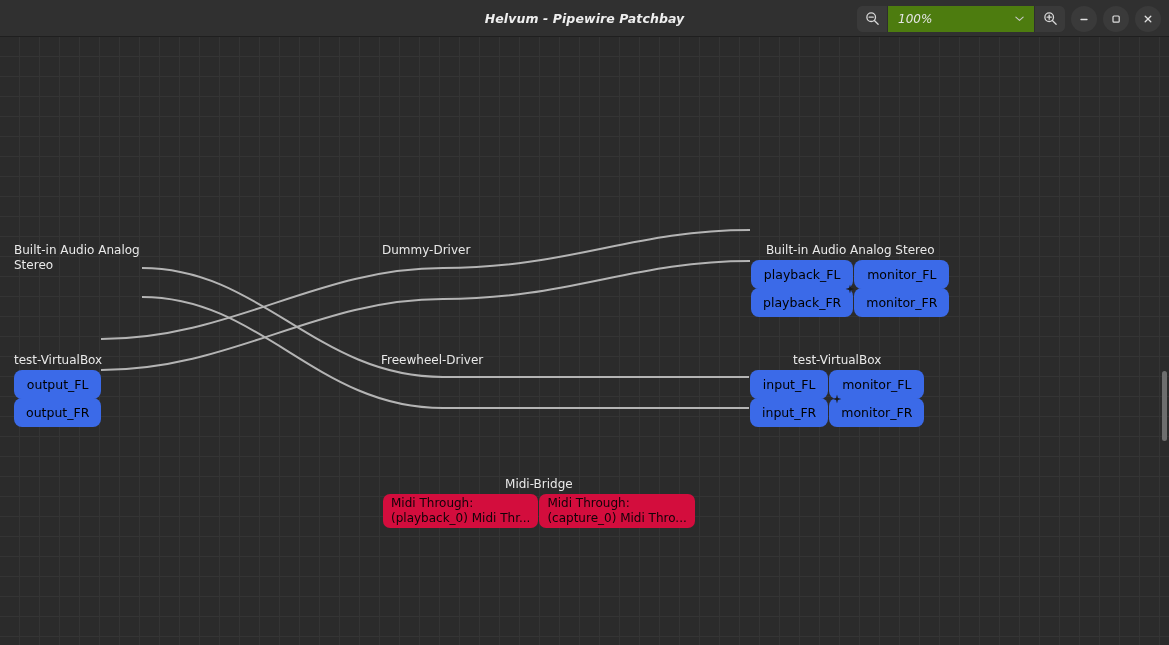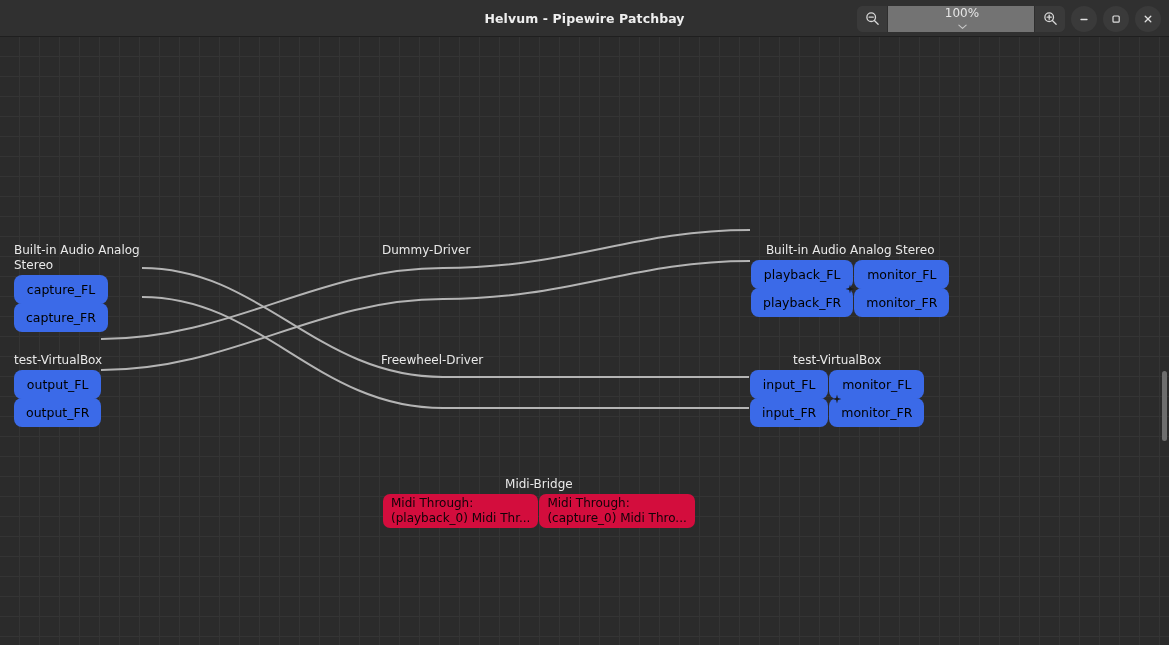--- a/index.html
+++ b/index.html
@@ -24,20 +24,21 @@
     left: 0; top: 0;
     width: 1169px;
     height: 37px;
     background: #303030;
     border-bottom: 1px solid #1f1f1f;
     box-sizing: border-box;
     display: flex;
     align-items: center;
     justify-content: center;
     user-select: none;
+    font-style: italic;
   }
   #title-text {
     font-size: 12.5px;
     font-weight: bold;
     color: #eeeeee;
     letter-spacing: 0.1px;
   }
 
   
   #titlebar-right {
@@ -65,26 +66,25 @@
     justify-content: center;
     color: #d6d6d6;
     background: #3a3a3a;
   }
   .zoom-combo {
     display: flex;
     align-items: center;
     justify-content: space-between;
     height: 26px;
     width: 148px;
-    background: #737373;
+    background: #4d7c0f;
     border-left: 1px solid #2e2e2e;
     border-right: 1px solid #2e2e2e;
     padding: 0 8px 0 10px;
     box-sizing: border-box;
-    flex-direction: column;
   }
   .zoom-value {
     font-size: 12px;
     color: #e6e6e6;
   }
   .chev {
     color: #c9c9c9;
     display: flex;
     align-items: center;
   }
@@ -251,26 +251,20 @@
     <svg id="links">
         <path d="M 142,231 C 262,231 316,340 443,340 C 570,340 628,340 749,340" fill="none" stroke="#b4b4b4" stroke-width="2"></path>
         <path d="M 142,260 C 262,260 316,371 443,371 C 570,371 628,371 749,371" fill="none" stroke="#b4b4b4" stroke-width="2"></path>
         <path d="M 101,302 C 232,302 316,231 443,231 C 570,231 632,193 750,193" fill="none" stroke="#b4b4b4" stroke-width="2"></path>
         <path d="M 101,333 C 232,333 316,262 443,262 C 570,262 632,224 750,224" fill="none" stroke="#b4b4b4" stroke-width="2"></path>
       </svg>
     <div id="nodes">
         <div class="node" style="left: 14px; top: 162px;">
           <div class="node-title">Built-in Audio Analog
 Stereo</div>
-          <div class="port-grid">
-            <div class="port-col">
-              <div class="port">capture_FL</div>
-              <div class="port">capture_FR</div>
-            </div>
-          </div>
         </div>
         <div class="node" style="left: 382px; top: 162px; justify-content: flex-end;">
           <div class="node-title">Dummy-Driver</div>
         </div>
         <div class="node" style="left: 751px; top: 162px;">
           <div class="node-title center">Built-in Audio Analog Stereo</div>
           <div class="port-grid">
             <div class="port-col">
               <div class="port">playback_FL</div>
               <div class="port">playback_FR</div>

